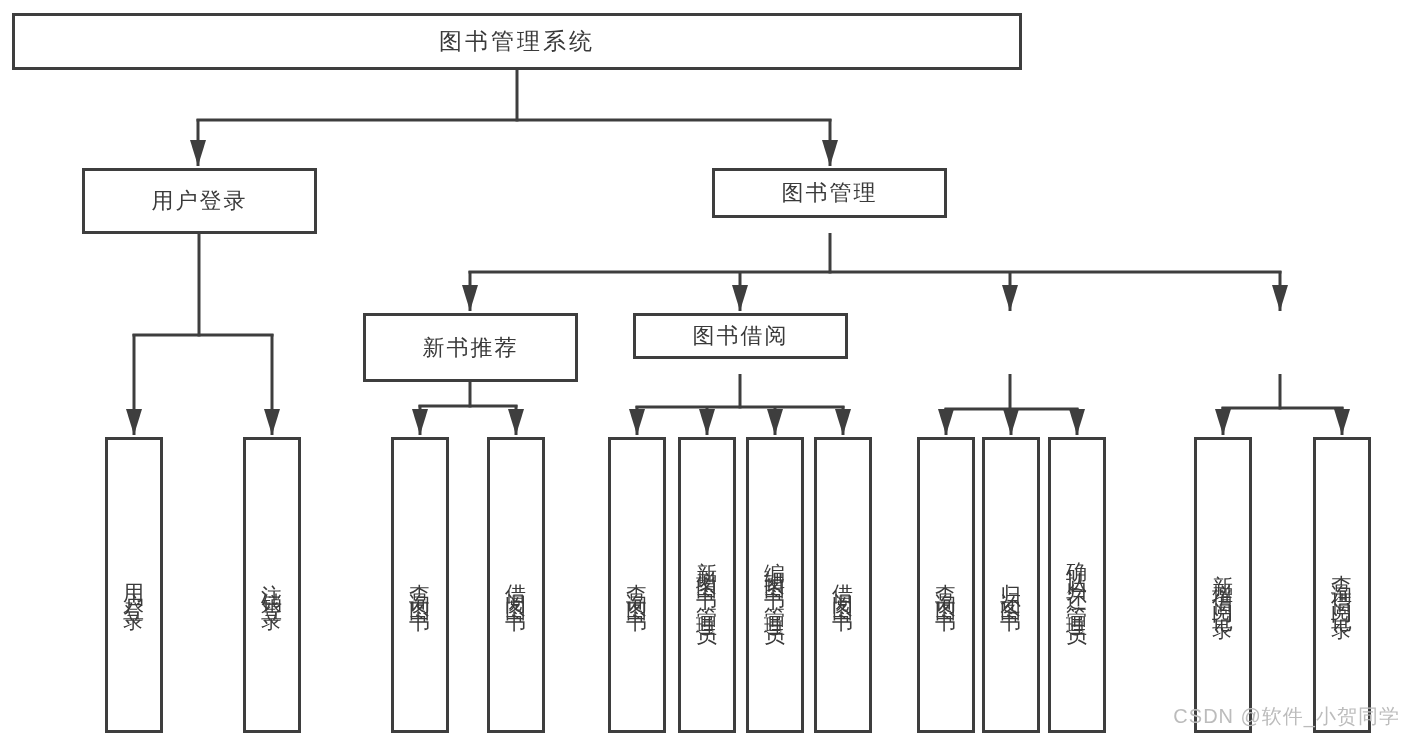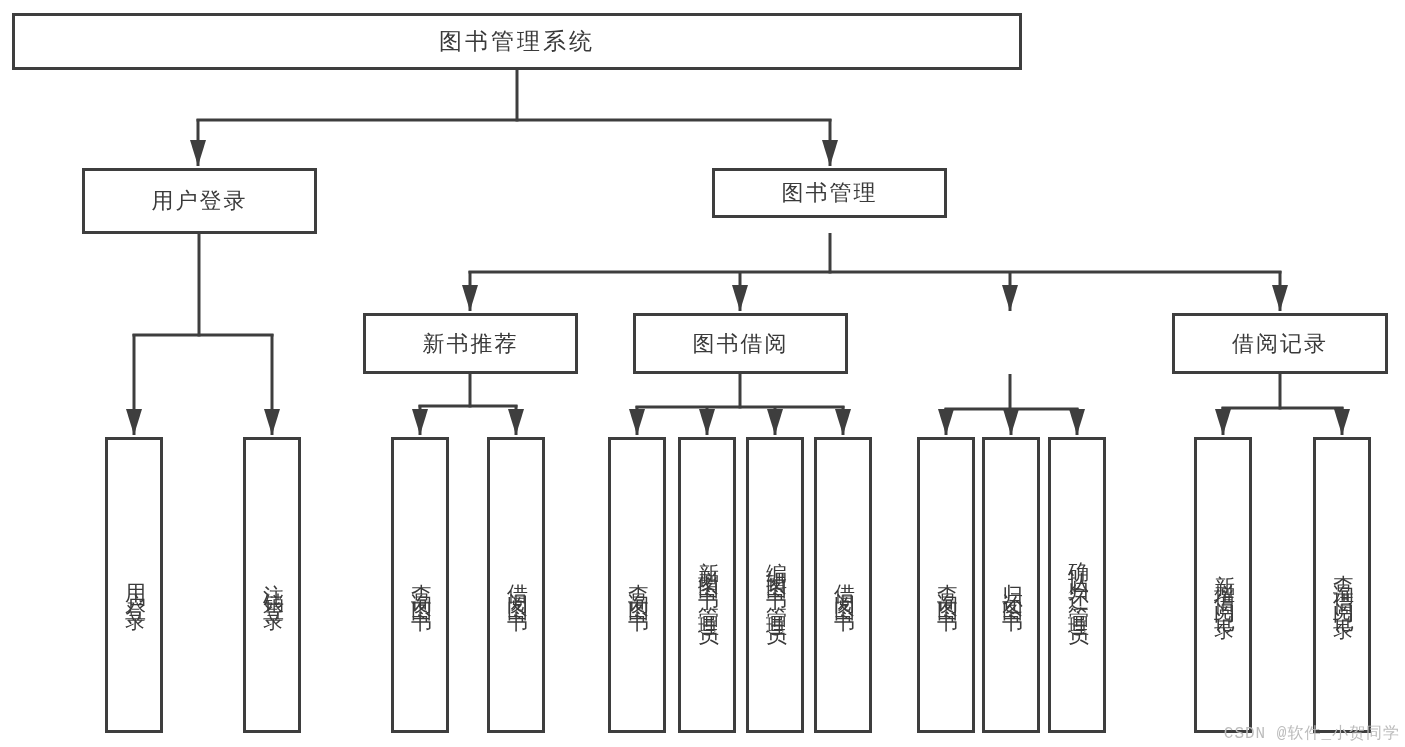--- a/index.html
+++ b/index.html
@@ -8,21 +8,20 @@
     --wm:#bcbcbc;
     --bg:#ffffff;
   }
   html,body{margin:0;padding:0;background:var(--bg);}
   body{font-family:"Liberation Sans", sans-serif;}
   .canvas{
     position:relative;
     width:1405px;height:747px;
     background:var(--bg);
     overflow:hidden;
-    font-family:Liberation Mono, monospace;
   }
   .wires{position:absolute;left:0;top:0;}
   .wires line{stroke:var(--line);stroke-width:3;}
   .wires .arrowhead{fill:var(--line);stroke:none;}
   .node{
     position:absolute;
     box-sizing:border-box;
     background:#fff;
     border:3px solid var(--line);
     display:flex;
@@ -35,22 +34,22 @@
   .vbox{writing-mode:vertical-rl;text-orientation:upright;}
   .vbox span{
     font-size:21px;
     letter-spacing:9px;
     line-height:1;
     white-space:nowrap;
   }
   .watermark{
     position:absolute;
     right:5px;
-    bottom:3px;
-    font-size:16px;
+    bottom:17px;
+    font-size:20px;
     letter-spacing:1px;
     color:var(--wm);
     white-space:nowrap;
     pointer-events:none;
   }
 </style>
 </head>
 <body>
 
 <div class="canvas">
@@ -121,28 +120,25 @@
     <span>图书管理系统</span>
   </div>
 
   <div class="node hbox" style="left:82px;top:168px;width:235px;height:66px">
     <span>用户登录</span>
   </div>
   <div class="node hbox" style="left:712px;top:168px;width:235px;height:50px">
     <span>图书管理</span>
   </div>
 
-  <div class="node hbox" style="left:363px;top:313px;width:215px;height:61px">
+  <div class="node hbox" style="left:363px;top:313px;width:215px;height:69px">
     <span>新书推荐</span>
   </div>
-  <div class="node hbox" style="left:633px;top:313px;width:215px;height:61px">
+  <div class="node hbox" style="left:633px;top:313px;width:215px;height:46px">
     <span>图书借阅</span>
-  </div>
-  <div class="node hbox" style="left:1172px;top:313px;width:216px;height:61px">
-    <span>借阅记录</span>
   </div>
 
   <div class="node vbox" style="left:105px;top:437px;width:58px;height:296px">
     <span>用户登录</span>
   </div>
   <div class="node vbox" style="left:243px;top:437px;width:58px;height:296px">
     <span>注销登录</span>
   </div>
 
   <div class="node vbox" style="left:391px;top:437px;width:58px;height:296px">

